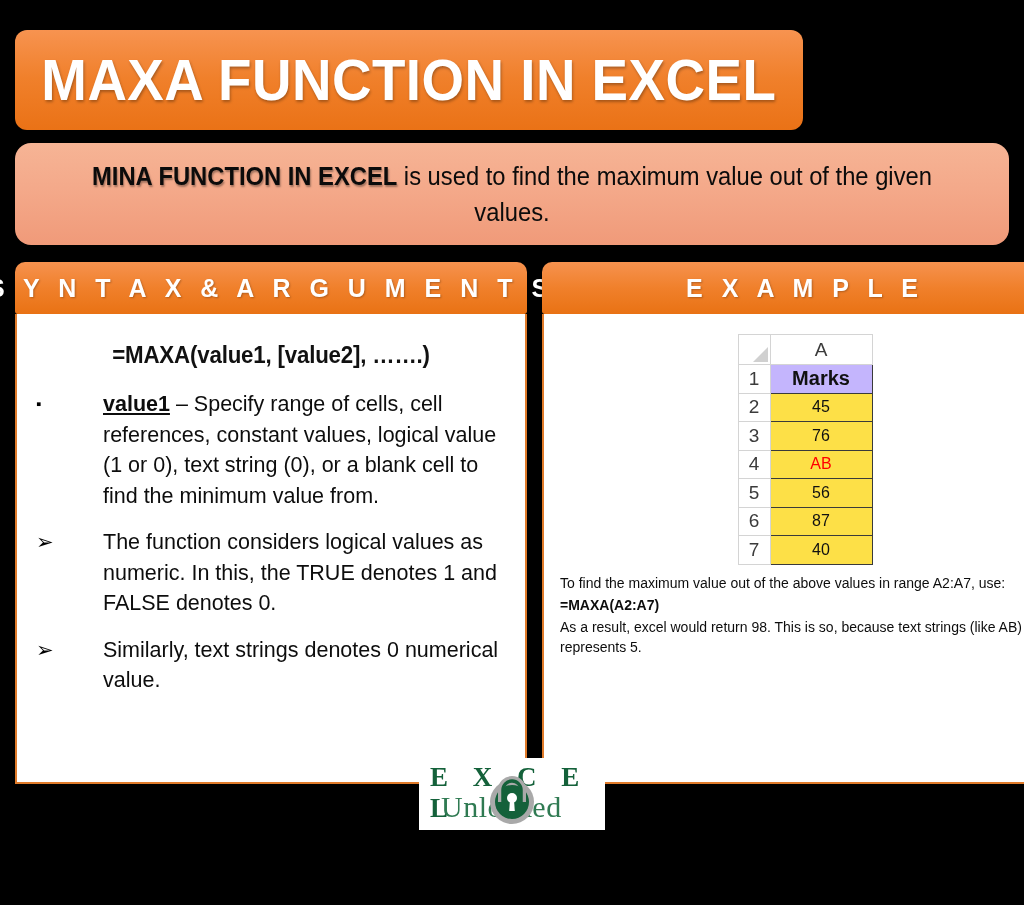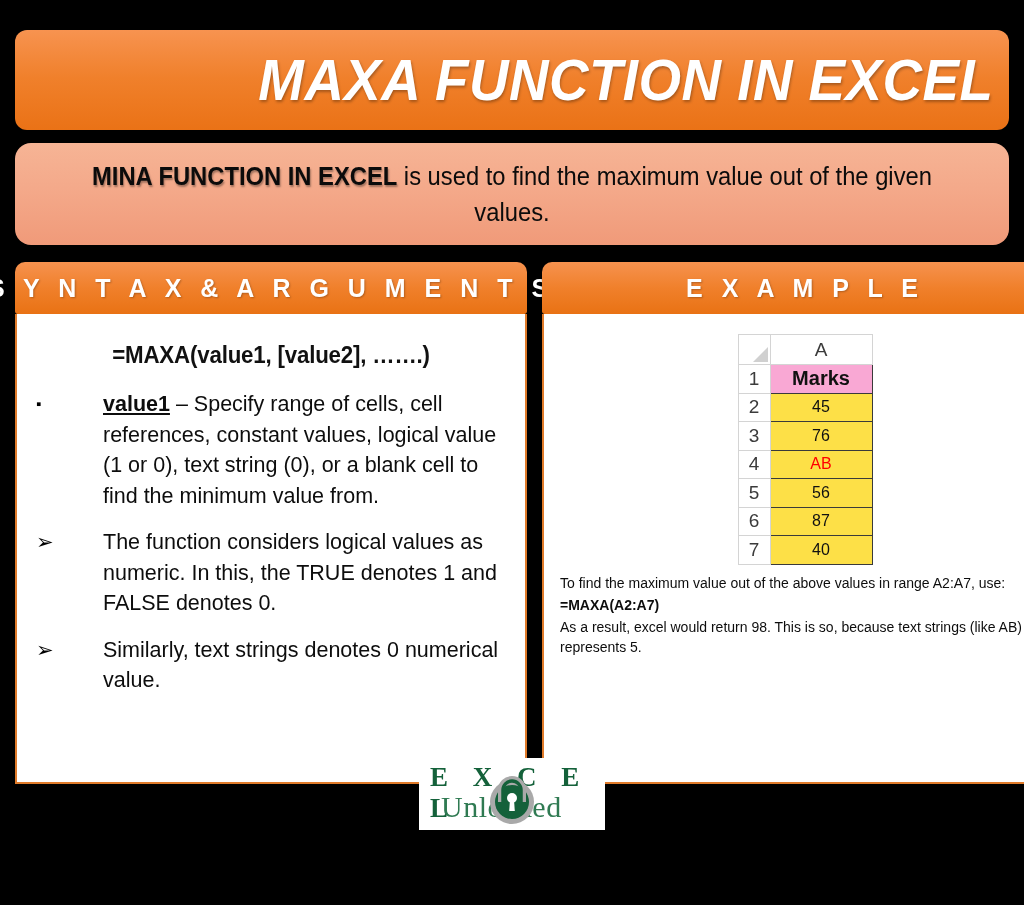--- a/index.html
+++ b/index.html
@@ -18,29 +18,28 @@
     width: 1024px;
     height: 905px;
     background: #000000;
   }
 
   
   .title-banner {
     position: absolute;
     left: 15px;
     top: 30px;
-    width: 994px;
+    width: 788px;
     height: 100px;
     border-radius: 12px;
     background: linear-gradient(180deg, #f79350 0%, #f0802b 48%, #ea7216 100%);
     display: flex;
     align-items: center;
-    justify-content: flex-end;
+    justify-content: center;
     box-shadow: 0 2px 4px rgba(0,0,0,0.35);
-    font-style: italic;
   }
   .title-text {
     font-family: "Liberation Sans", sans-serif;
     font-size: 57px;
     font-weight: bold;
     color: #ffffff;
     letter-spacing: 0.5px;
     text-shadow: 1px 2px 3px rgba(0,0,0,0.30);
     white-space: nowrap;
     transform: scaleX(0.96);
@@ -198,21 +197,21 @@
     width: 102px;
     height: 28.5px;
     border: 1.6px solid #3a3a3a;
     text-align: center;
     vertical-align: middle;
     font-size: 16px;
     color: #111111;
     background: #fde047;
   }
   .xl-cell.header-cell {
-    background: #f9a8d4;
+    background: #c4b5fd;
     font-weight: bold;
     font-size: 20px;
   }
   .xl-cell.text-red { color: #ff0000; }
 
   .ex-para {
     font-family: "Liberation Sans", sans-serif;
     font-size: 14px;
     line-height: 1.43;
     color: #0d0d0d;

